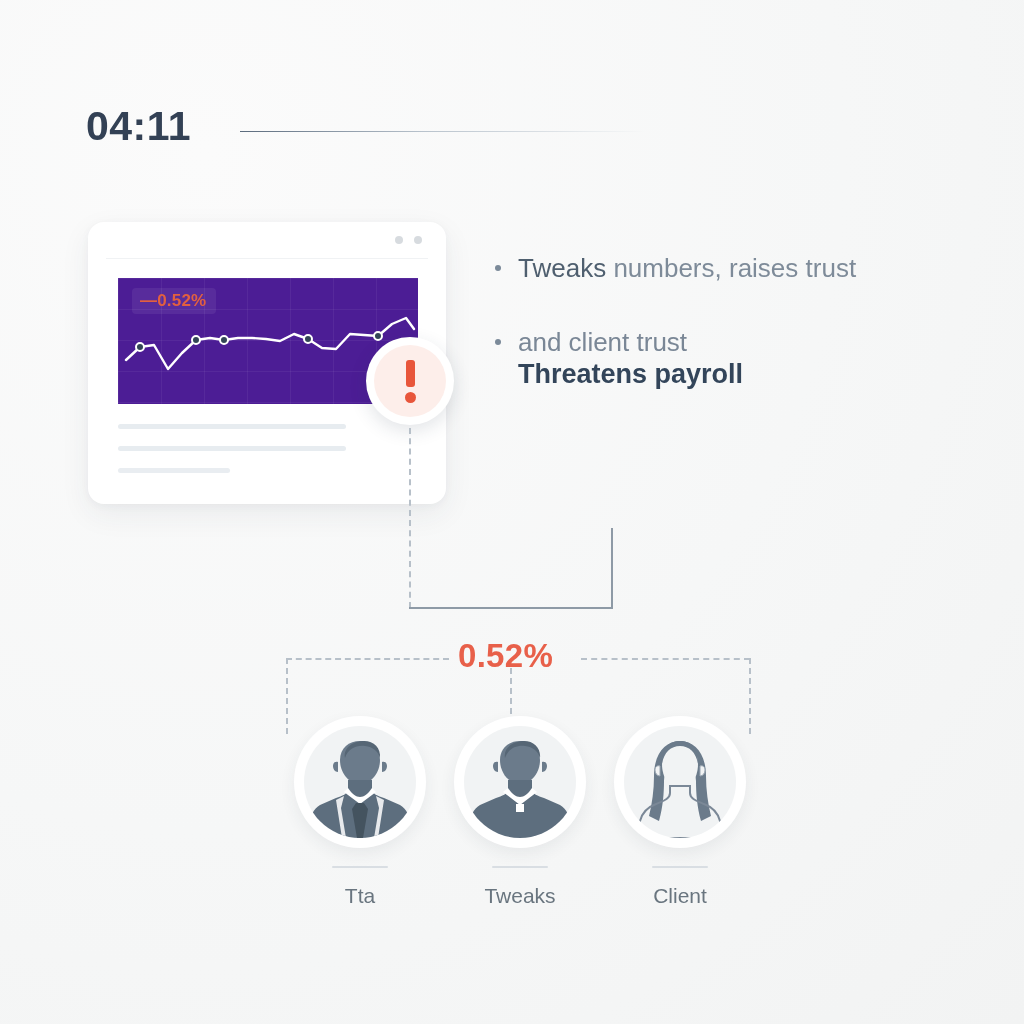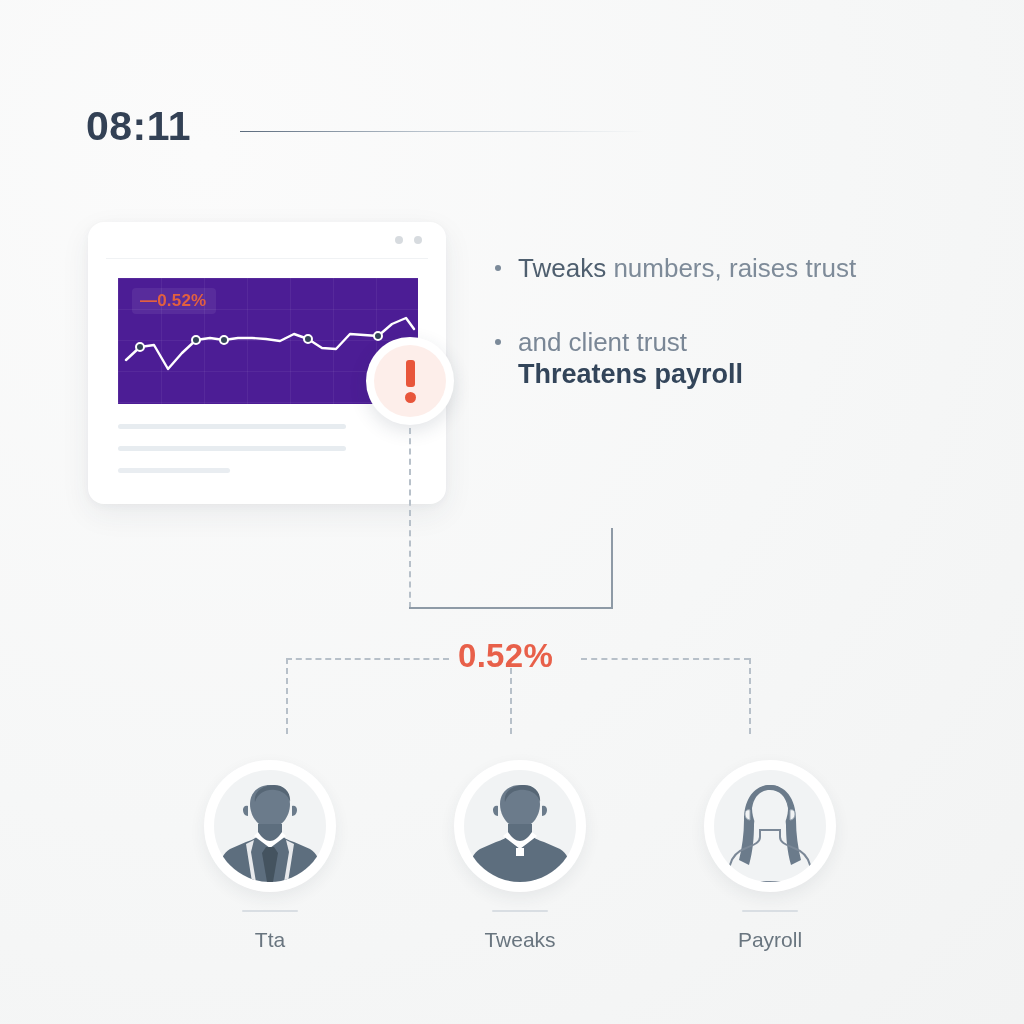--- a/index.html
+++ b/index.html
@@ -141,22 +141,22 @@
 
   
   .pct-label {
     position: absolute; left: 458px; top: 637px;
     font-size: 33px; font-weight: 700; color: #e8604a;
     letter-spacing: 0.3px;
   }
 
   
   .avatars {
-    position: absolute; left: 190px; top: 760px; width: 660px;
-    display: flex; justify-content: space-between;
+    position: absolute; left: 190px; top: 716px; width: 660px;
+    display: flex; justify-content: center;
   }
   .avatar-cell {
     width: 160px; display: flex; flex-direction: column; align-items: center;
   }
   .avatar-ring {
     width: 132px; height: 132px; border-radius: 50%;
     background: #ffffff;
     box-shadow: 0 6px 16px rgba(40,55,75,0.07);
     display: flex; align-items: center; justify-content: center;
   }
@@ -174,21 +174,21 @@
   .avatar-label {
     margin-top: 16px;
     font-size: 21px; color: #69757f;
   }
 </style>
 </head>
 <body>
 
 <div class="stage">
 
-  <div class="timestamp">08:11</div>
+  <div class="timestamp">04:11</div>
   <div class="header-rule"></div>
 
   <div class="card">
     <div class="card-header">
       <div class="card-dots">
         <span></span>
         <span></span>
       </div>
     </div>
     <div class="card-divider"></div>
@@ -290,18 +290,18 @@
           <svg width="112" height="100" viewBox="0 0 112 100">
             <path d="M30 38c0-22 11-35 26-35s26 13 26 35c0 14 2 28 5 40l-10 5c-4-14-5-28-5-40 0-8-6-14-16-14s-16 6-16 14c0 12-1 26-5 40l-10-5c3-12 5-26 5-40z" fill="#6b7b8b"></path>
             <path d="M38 26c0-13 8-21 18-21s18 8 18 21c0 14-8 26-18 26S38 40 38 26z" fill="#f1f3f4"></path>
             <path d="M38 26c2-12 9-18 18-18s16 6 18 18c1-15-7-23-18-23S37 11 38 26z" fill="#6b7b8b"></path>
             <path d="M36 28c-3-1-5 1-5 4s2 6 5 6zM76 28c3-1 5 1 5 4s-2 6-5 6z" fill="#f1f3f4" stroke="#9aa6b2" stroke-width="1"></path>
             <path d="M46 48v7c0 6-7 8-14 11-8 3-14 9-16 17l-2 17h84l-2-17c-2-8-8-14-16-17-7-3-14-5-14-11v-7z" fill="none" stroke="#7b8897" stroke-width="2"></path>
           </svg>
         </div>
       </div>
       <div class="avatar-underline"></div>
-      <div class="avatar-label">Payroll</div>
+      <div class="avatar-label">Client</div>
     </div>
 
   </div>
 
 </div>
 
 </body></html>

